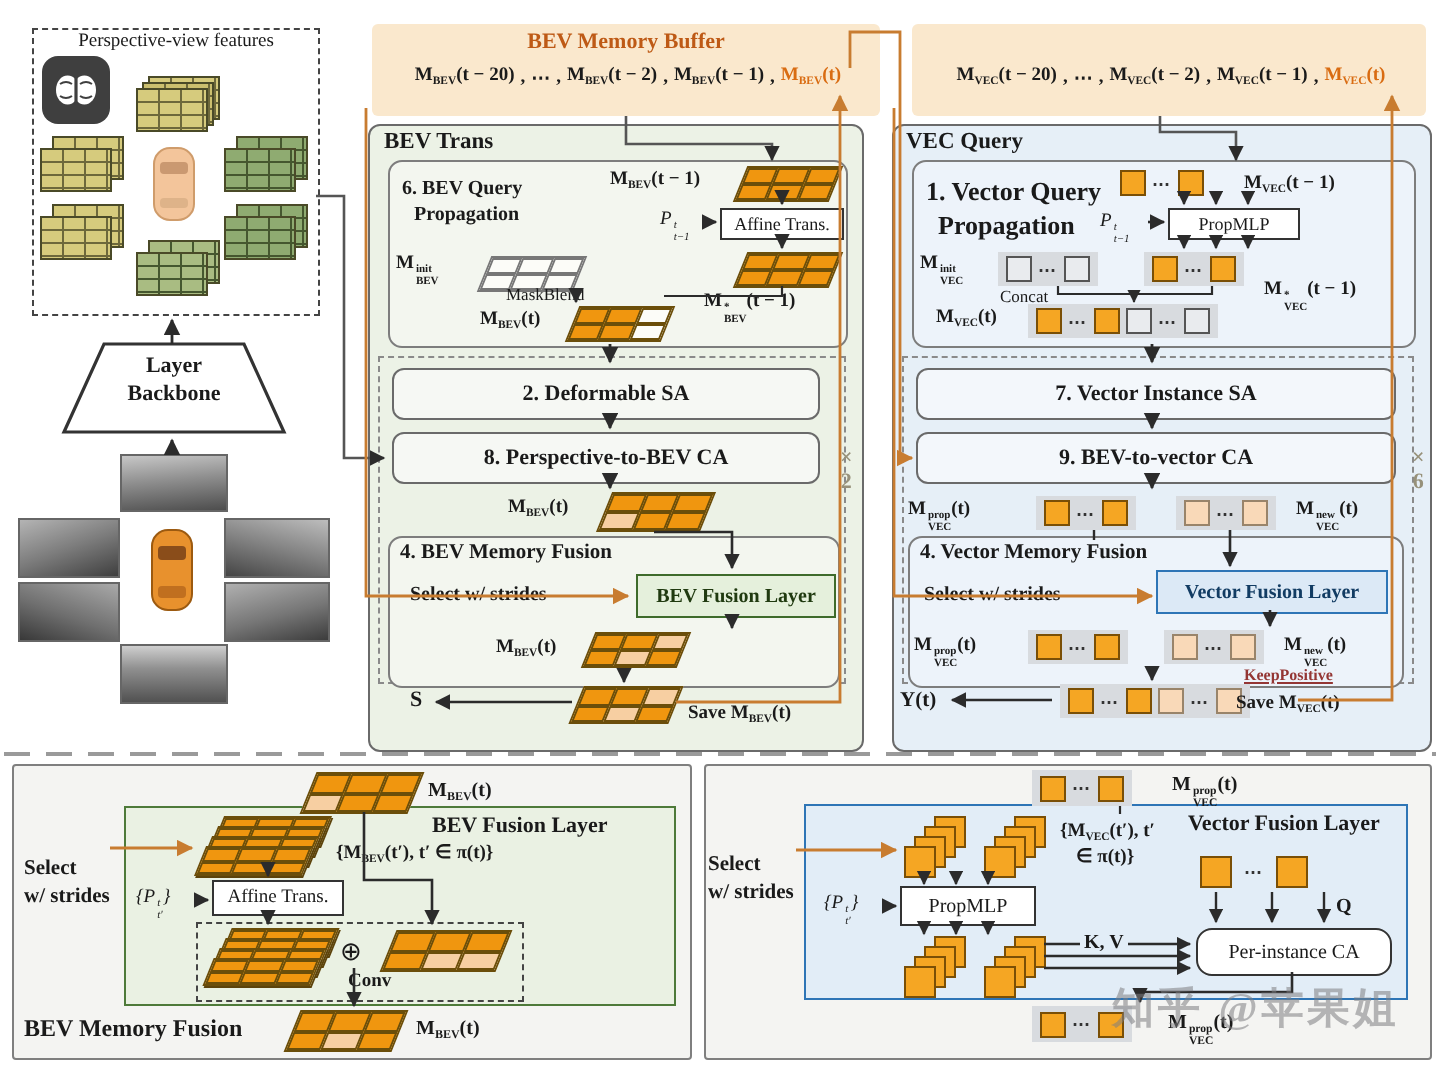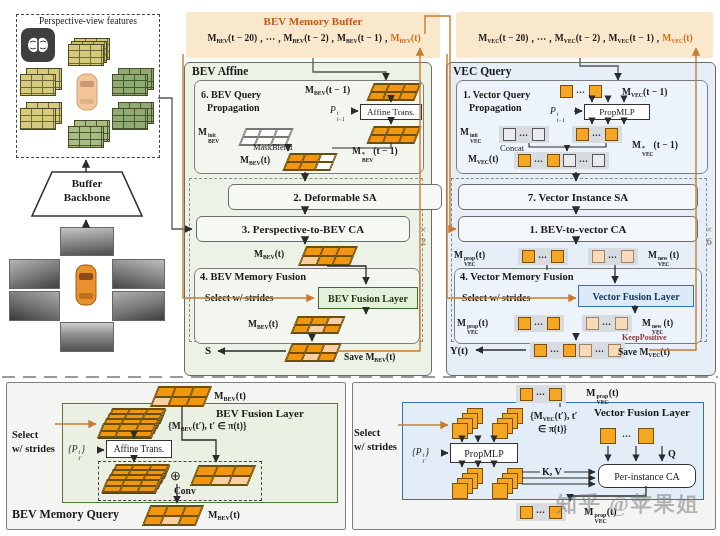--- a/index.html
+++ b/index.html
@@ -120,21 +120,21 @@
       <rect x="6" y="27" width="14" height="5" rx="2" fill="#d49a62"></rect>
     </svg>
   </div>
 
   <div class="abs z2" style="left:30px;top:170px;">
     <svg width="114" height="48" viewBox="0 0 114 48">
       <polygon points="22,2 92,2 112,46 2,46" fill="#ffffff" stroke="#333" stroke-width="1.6"></polygon>
     </svg>
   </div>
   <div class="lab z3" style="left:30px;top:177px;width:114px;text-align:center;font-size:11px;line-height:1.25;">
-    <span>Buffer</span><br><span>Backbone</span>
+    <span>Layer</span><br><span>Backbone</span>
   </div>
 
   <div class="photo z2" style="left:60px;top:227px;width:52px;height:27px;background:linear-gradient(175deg,#c7c7c7 0%,#8e8e8e 45%,#4d4d4d 100%);"></div>
   <div class="photo z2" style="left:9px;top:259px;width:49px;height:28px;background:linear-gradient(160deg,#b4b4b4 0%,#7c7c7c 50%,#3f3f3f 100%);"></div>
   <div class="photo z2" style="left:9px;top:291px;width:49px;height:28px;background:linear-gradient(200deg,#a9a9a9 0%,#6f6f6f 55%,#383838 100%);"></div>
   <div class="photo z2" style="left:112px;top:259px;width:51px;height:28px;background:linear-gradient(195deg,#bdbdbd 0%,#828282 50%,#454545 100%);"></div>
   <div class="photo z2" style="left:112px;top:291px;width:51px;height:28px;background:linear-gradient(165deg,#b0b0b0 0%,#767676 55%,#3c3c3c 100%);"></div>
   <div class="photo z2" style="left:60px;top:322px;width:52px;height:28px;background:linear-gradient(180deg,#cfcfcf 0%,#909090 40%,#515151 100%);"></div>
   <div class="abs z2" style="left:73px;top:263px;">
     <svg width="26" height="44" viewBox="0 0 26 44">
@@ -167,21 +167,21 @@
         <span>,</span>
       <span><span>M</span><sub>VEC</sub><span>(t − 2)</span></span>
         <span>,</span>
       <span><span>M</span><sub>VEC</sub><span>(t − 1)</span></span>
         <span>,</span>
       <span style="color:#D96C12;"><span>M</span><sub>VEC</sub><span>(t)</span></span>
     </div>
   </div>
 
   <div class="module mod-green z2" style="left:184px;top:62px;width:246px;height:312px;"></div>
-  <div class="lab z3" style="left:192px;top:65px;font-size:11.5px;">BEV Affine</div>
+  <div class="lab z3" style="left:192px;top:65px;font-size:11.5px;">BEV Trans</div>
 
   <div class="inner inner-g z3" style="left:194px;top:80px;width:228px;height:92px;"></div>
   <div class="lab z4" style="left:201px;top:88px;font-size:10px;line-height:1.3;">
     <span>6. BEV Query</span><br><span style="margin-left:6px">Propagation</span>
   </div>
   <div class="lab z4" style="left:305px;top:85px;font-size:9.5px;"><span>M</span><sub>BEV</sub><span>(t − 1)</span></div>
   <div class="grid z4" style="left:370px;top:83px;width:46px;height:16px;">
     <i class="co"></i>
       <i class="co"></i>
       <i class="co"></i>
@@ -225,25 +225,25 @@
   <div class="grid z4" style="left:286px;top:153px;width:46px;height:16px;">
     <i class="co"></i>
       <i class="co"></i>
       <i class="cw"></i>
       <i class="co"></i>
       <i class="co"></i>
       <i class="cw"></i>
   </div>
 
   <div class="dashbox z3" style="left:189px;top:178px;width:232px;height:162px;"></div>
-  <div class="bar z4" style="left:196px;top:184px;width:212px;height:24px;margin-left:32px;">
+  <div class="bar z4" style="left:196px;top:184px;width:212px;height:24px;">
     <span>2. Deformable SA</span>
   </div>
   <div class="bar z4" style="left:196px;top:216px;width:212px;height:24px;">
-    <span>3. Perspective-to-BEV CA</span>
+    <span>8. Perspective-to-BEV CA</span>
   </div>
   <div class="lab z4" style="left:254px;top:249px;font-size:9.5px;"><span>M</span><sub>BEV</sub><span>(t)</span></div>
   <div class="grid z4" style="left:302px;top:246px;width:50px;height:18px;">
     <i class="co"></i>
       <i class="co"></i>
       <i class="co"></i>
       <i class="cp"></i>
       <i class="co"></i>
       <i class="co"></i>
   </div>
@@ -274,21 +274,21 @@
       <i class="co"></i>
       <i class="cp"></i>
       <i class="co"></i>
   </div>
   <div class="lab z4" style="left:344px;top:352px;font-size:9.5px;"><span>Save </span><span>M</span><sub>BEV</sub><span>(t)</span></div>
 
   <div class="module mod-blue z2" style="left:446px;top:62px;width:268px;height:312px;"></div>
   <div class="lab z3" style="left:453px;top:65px;font-size:11.5px;">VEC Query</div>
 
   <div class="inner inner-b z3" style="left:456px;top:80px;width:250px;height:92px;"></div>
-  <div class="lab z4" style="left:463px;top:88px;font-size:10px;line-height:1.3;">
+  <div class="lab z4" style="left:463px;top:88px;font-size:13px;line-height:1.3;">
     <span>1. Vector Query</span><br><span style="margin-left:6px">Propagation</span>
   </div>
   <div class="rowflex z4" style="left:560px;top:85px;">
     <span class="sq"></span>
       <span class="dots">⋯</span>
       <span class="sq"></span>
   </div>
   <div class="lab z4" style="left:622px;top:87px;font-size:9.5px;"><span>M</span><sub>VEC</sub><span>(t − 1)</span></div>
   <div class="lab z4" style="left:550px;top:106px;font-size:9.5px;font-weight:normal;font-style:italic;"><span>P</span><span class="stk">
         <span>t</span>
@@ -324,21 +324,21 @@
     <span class="sq gray"></span>
       <span class="dots">⋯</span>
       <span class="sq gray"></span>
   </div>
 
   <div class="dashbox z3" style="left:451px;top:178px;width:254px;height:162px;"></div>
   <div class="bar bar-b z4" style="left:458px;top:184px;width:238px;height:24px;">
     <span>7. Vector Instance SA</span>
   </div>
   <div class="bar bar-b z4" style="left:458px;top:216px;width:238px;height:24px;">
-    <span>1. BEV-to-vector CA</span>
+    <span>9. BEV-to-vector CA</span>
   </div>
   <div class="lab z4" style="left:454px;top:250px;font-size:9.5px;"><span>M</span><span class="stk">
         <span>prop</span>
         <span>VEC</span>
       </span><span>(t)</span></div>
   <div class="strip z4" style="left:518px;top:248px;height:17px;">
     <span class="sq"></span>
       <span class="dots">⋯</span>
       <span class="sq"></span>
   </div>
@@ -382,21 +382,21 @@
 
   <div class="lab z4" style="left:450px;top:345px;font-size:10.5px;"><span>Y</span><span>(t)</span></div>
   <div class="strip z4" style="left:530px;top:342px;height:17px;">
     <span class="sq"></span>
       <span class="dots">⋯</span>
       <span class="sq"></span>
     <span class="sq peach"></span>
       <span class="dots">⋯</span>
       <span class="sq peach"></span>
   </div>
-  <div class="lab z4" style="left:622px;top:333px;font-size:8px;color:#943634;">KeepPositive</div>
+  <div class="lab z4" style="left:622px;top:333px;font-size:8px;color:#943634;text-decoration:underline;">KeepPositive</div>
   <div class="lab z4" style="left:618px;top:347px;font-size:9.5px;"><span>Save </span><span>M</span><sub>VEC</sub><span>(t)</span></div>
 
   <div class="panel z2" style="left:6px;top:382px;width:338px;height:146px;"></div>
   <div class="grid z4" style="left:154px;top:386px;width:52px;height:19px;">
     <i class="co"></i>
       <i class="co"></i>
       <i class="co"></i>
       <i class="cp"></i>
       <i class="co"></i>
       <i class="co"></i>
@@ -496,21 +496,21 @@
   <div class="lab z4" style="left:174px;top:486px;font-size:9.5px;">Conv</div>
   <div class="grid z4" style="left:146px;top:505px;width:52px;height:19px;">
     <i class="co"></i>
       <i class="co"></i>
       <i class="co"></i>
       <i class="co"></i>
       <i class="cp"></i>
       <i class="co"></i>
   </div>
   <div class="lab z4" style="left:208px;top:509px;font-size:10px;"><span>M</span><sub>BEV</sub><span>(t)</span></div>
-  <div class="lab z4" style="left:12px;top:507px;font-size:12px;">BEV Memory Query</div>
+  <div class="lab z4" style="left:12px;top:507px;font-size:12px;">BEV Memory Fusion</div>
 
   <div class="panel z2" style="left:352px;top:382px;width:362px;height:146px;"></div>
   <div class="strip z4" style="left:516px;top:385px;height:18px;">
     <span class="sq"></span>
       <span class="dots">⋯</span>
       <span class="sq"></span>
   </div>
   <div class="lab z4" style="left:586px;top:387px;font-size:10px;"><span>M</span><span class="stk">
         <span>prop</span>
         <span>VEC</span>

